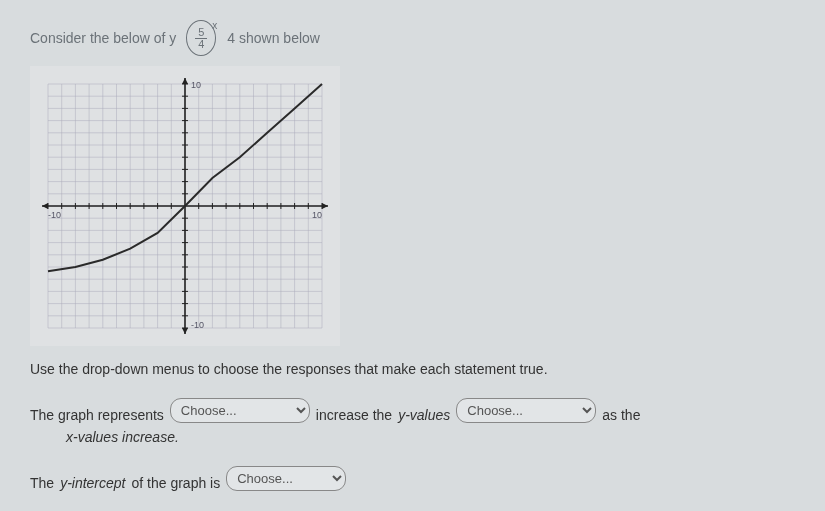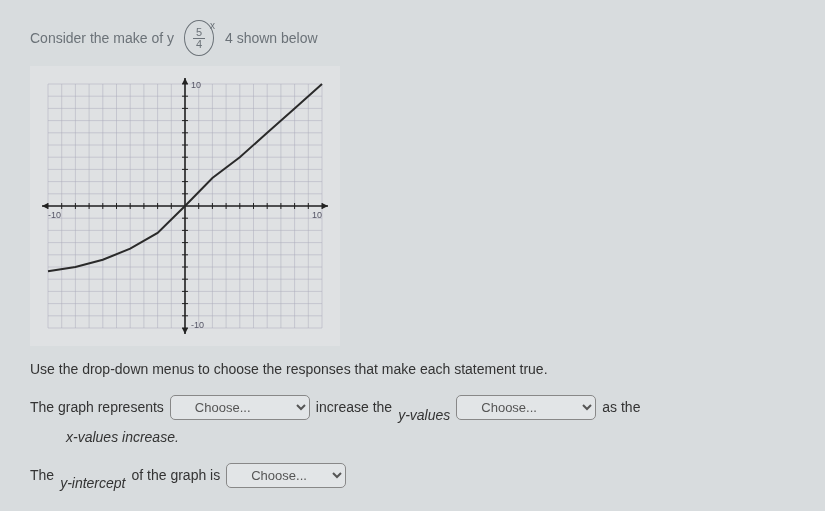--- a/index.html
+++ b/index.html
@@ -44,42 +44,42 @@
   .instr {
     color: #333;
     margin: 10px 0 6px 0;
     font-size: 14px;
   }
   .line {
     margin: 14px 0;
     color: #333;
     font-size: 14px;
     display: flex;
-    align-items: center;
+    align-items: flex-end;
     flex-wrap: wrap;
     gap: 6px;
   }
   select.choose {
     font-family: Arial, sans-serif;
     font-size: 13px;
     color: #555;
     background: #e2e5e7;
     border: 1px solid #888;
-    border-radius: 5px;
-    padding: 3px 20px;
+    border-radius: 11px;
+    padding: 3px 6px;
     min-width: 140px;
   }
   .italic-x { font-style: italic; margin-left: 36px; }
   .italic-y { font-style: italic; margin-top: 16px; }
 </style>
 </head>
 <body>
 
 <div class="topline">
-  <span>Consider the make of y</span>
+  <span>Consider the below of y</span>
   <span style="display:inline-flex;align-items:flex-start;">
     <span class="frac">
       <span class="num">5</span>
       <span class="den">4</span>
     </span>
     <span class="exp">x</span>
   </span>
   <span>4 shown below</span>
 </div>
 

